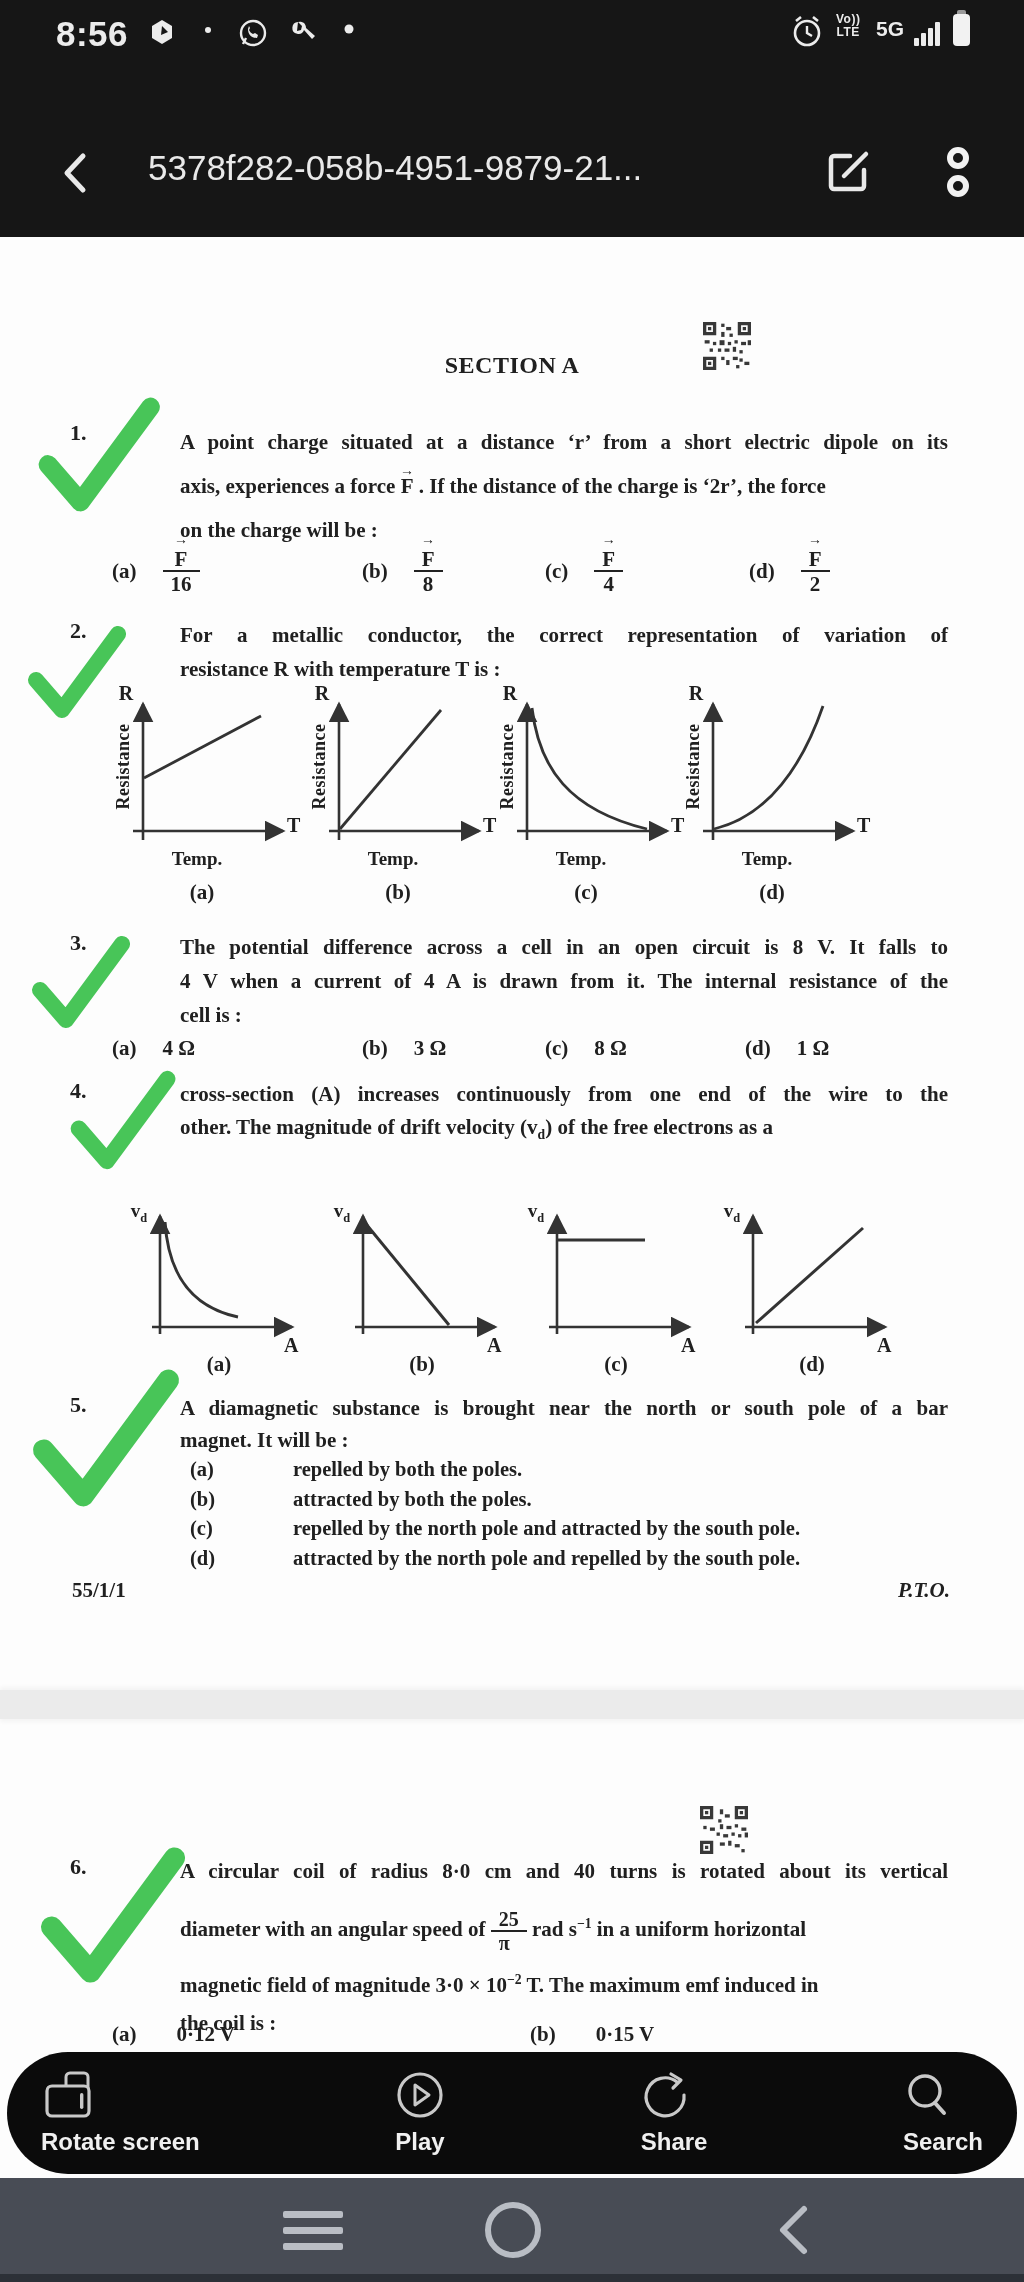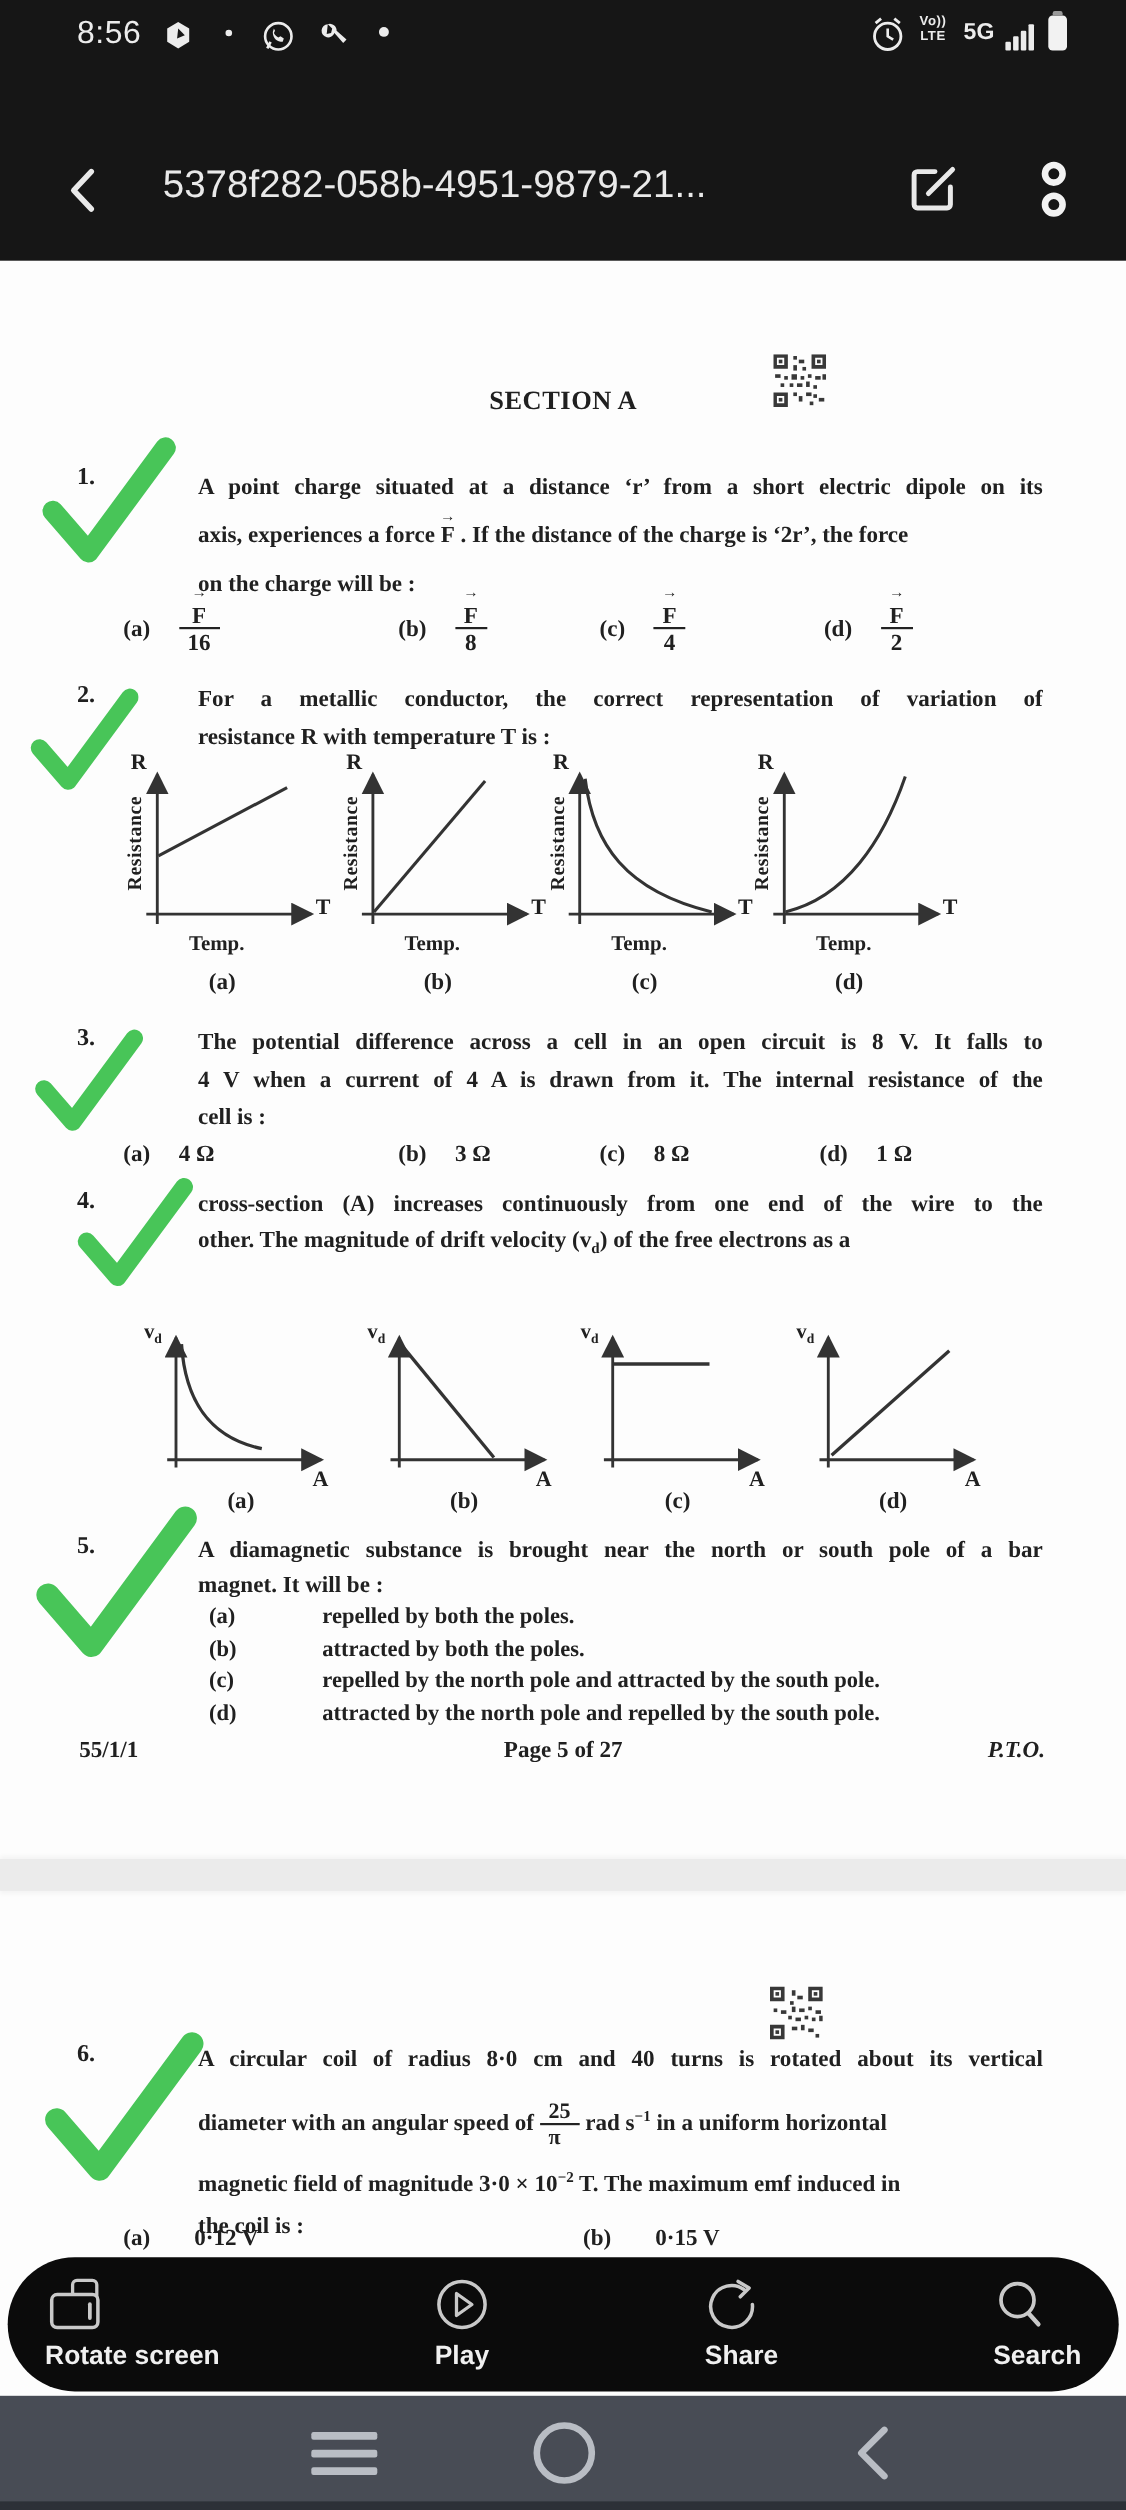--- a/index.html
+++ b/index.html
@@ -2,21 +2,21 @@
 <html style="--check: #3ec24f;"><head>
 <meta charset="utf-8">
 <style>
   html,body{margin:0;padding:0;background:#222;}
   .screen{position:relative;width:1024px;height:2282px;background:#fdfdfd;overflow:hidden;
           font-family:"Liberation Serif", serif;}
   
   .header{position:absolute;left:0;top:0;width:1024px;height:237px;background:#161616;}
   .statusbar{position:absolute;left:0;top:0;width:1024px;height:62px;
              font-family:"Liberation Sans", sans-serif;color:#ececec;}
-  .sb-time{position:absolute;left:70px;top:14px;font-size:29px;font-weight:400;letter-spacing:.5px;}
+  .sb-time{position:absolute;left:56px;top:14px;font-size:35px;font-weight:700;letter-spacing:.5px;}
   .sb-ic{position:absolute;top:18px;}
   .volte{position:absolute;left:836px;top:13px;font-size:12px;font-weight:700;line-height:13px;
          text-align:center;letter-spacing:.5px;}
   .sb-5g{position:absolute;left:876px;top:17px;font-size:21px;font-weight:700;}
   .bars{position:absolute;left:914px;top:22px;width:30px;height:24px;}
   .bars i{position:absolute;bottom:0;width:5px;background:#ececec;border-radius:1px;}
   .batt{position:absolute;left:953px;top:14px;width:17px;height:32px;background:#f2f2f2;
         border-radius:4px;}
   .batt::before{content:"";position:absolute;left:4px;top:-4px;width:9px;height:4px;background:#9a9a9a;
         border-radius:2px 2px 0 0;}
@@ -429,21 +429,20 @@
           <span>repelled by the north pole and attracted by the south pole.</span>
         </div>
       <div class="row">
           <span class="letter">(d)</span>
           <span>attracted by the north pole and repelled by the south pole.</span>
         </div>
     </div>
 
     <div class="footer">
       <span class="f-left">55/1/1</span>
-      <span class="f-center"><span>Page </span><b>5 of 27</b></span>
       <span class="f-right">P.T.O.</span>
     </div>
   </div>
 
   <div class="page-gap"></div>
 
   <div class="doc">
     <div class="qr" style="left:700px;top:1806px">
       <svg width="48" height="48" viewBox="0 0 29 29">
         <g fill="#1d1d1d" opacity=".88">

